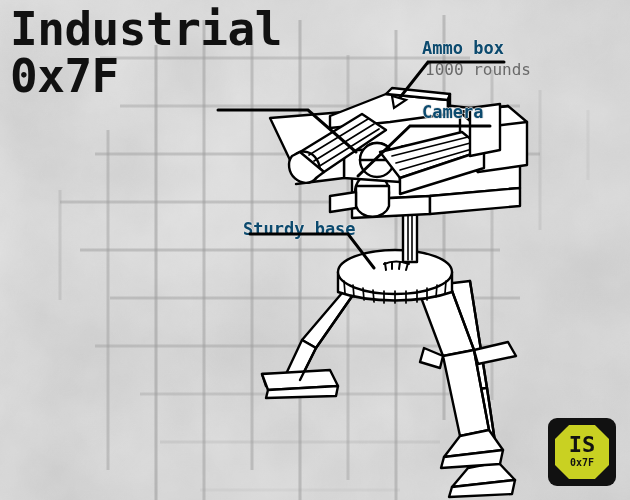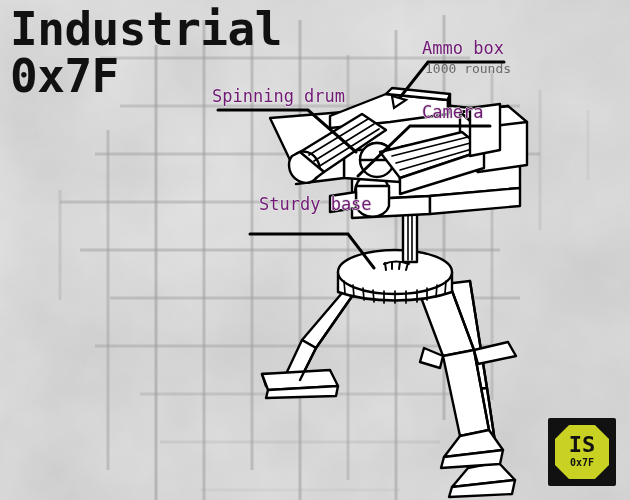--- a/index.html
+++ b/index.html
@@ -54,49 +54,49 @@
   }
 
   
   .callout {
     position: absolute;
     white-space: nowrap;
   }
   .callout .ctext {
     font-family: "DejaVu Sans Mono", "Liberation Mono", monospace;
     font-size: 17px;
-    font-weight: 400;
-    color: #701a75;
+    font-weight: 700;
+    color: #0c4a6e;
     display: block;
     line-height: 1.0;
     text-shadow:
        1px 0 0 rgba(228,228,228,.75),
       -1px 0 0 rgba(228,228,228,.75),
        0 1px 0 rgba(228,228,228,.75),
        0 -1px 0 rgba(228,228,228,.75);
   }
   .callout .csub {
     font-family: "DejaVu Sans Mono", "Liberation Mono", monospace;
-    font-size: 13px;
+    font-size: 16px;
     color: #6a6a6a;
     display: block;
     line-height: 1.0;
     margin-top: 5px;
     margin-left: 3px;
   }
 
   
   #badge {
     position: absolute;
     left: 548px;
     top: 418px;
     width: 68px;
     height: 68px;
     background: #111111;
-    border-radius: 2px;
+    border-radius: 9px;
     z-index: 6;
   }
   #badge-inner {
     position: absolute;
     left: 7px;
     top: 7px;
     width: 54px;
     height: 54px;
     background: #c9d122;
     clip-path: polygon(
@@ -341,34 +341,31 @@
     </g>
   </svg>
 
   <div id="text-layer">
 
     <div id="title-block">
       <span class="tline">Industrial</span>
       <span class="tline">0x7F</span>
     </div>
 
-    <div class="callout" style="left:212px; top:88px;">
-      <span class="ctext">Spinning drum</span>
-    </div>
 
     <div class="callout" style="left:422px; top:40px;">
       <span class="ctext">Ammo box</span>
       <span class="csub">1000 rounds</span>
     </div>
 
     <div class="callout" style="left:406px; top:104px;margin-left:16px;">
       <span class="ctext">Camera</span>
     </div>
 
-    <div class="callout" style="left:243px; top:196px;margin-left:16px;">
+    <div class="callout" style="left:243px; top:221px;">
       <span class="ctext">Sturdy base</span>
     </div>
 
   </div>
 
   <div id="badge">
     <div id="badge-inner">
       <div id="badge-code">IS</div>
       <div id="badge-sub">0x7F</div>
     </div>

